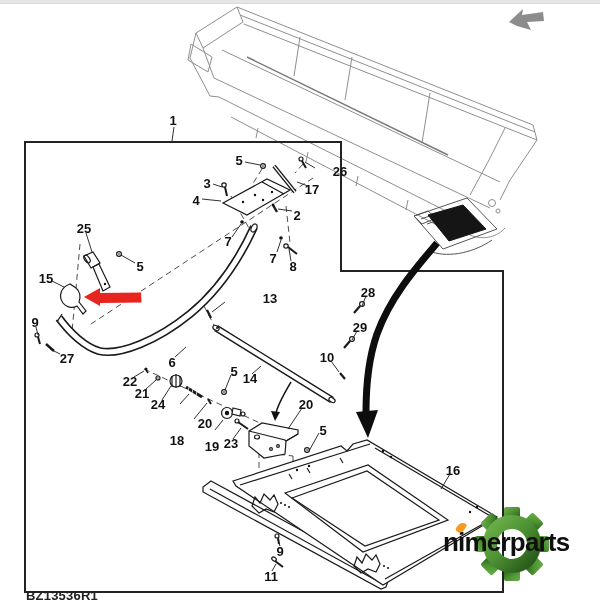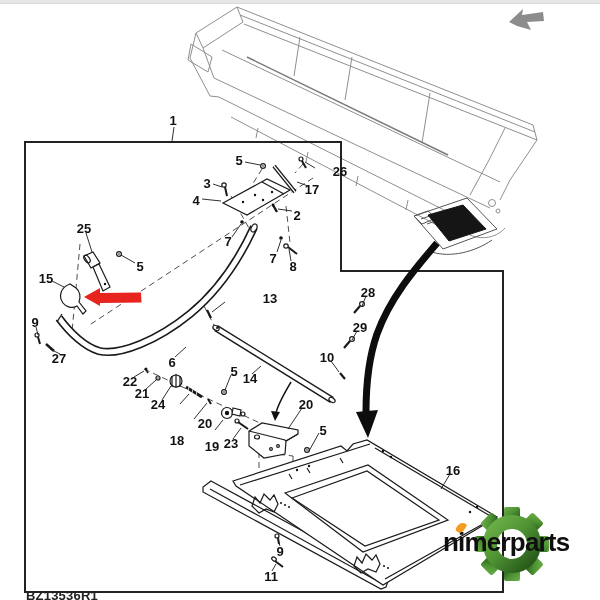--- a/index.html
+++ b/index.html
@@ -287,21 +287,21 @@
       <span class="plabel" style="left: 312px; top: 189px;">17</span>
       <span class="plabel" style="left: 177px; top: 408px; margin-top: 32px;">18</span>
       <span class="plabel" style="left: 212px; top: 446px;">19</span>
       <span class="plabel" style="left: 205px; top: 423px;">20</span>
       <span class="plabel" style="left: 142px; top: 393px;">21</span>
       <span class="plabel" style="left: 130px; top: 381px;">22</span>
       <span class="plabel" style="left: 231px; top: 443px;">23</span>
       <span class="plabel" style="left: 158px; top: 404px;">24</span>
       <span class="plabel" style="left: 84px; top: 228px;">25</span>
       <span class="plabel" style="left: 340px; top: 171px;">26</span>
-      <span class="plabel" style="left: 59px; top: 358px;">27</span>
+      <span class="plabel" style="left: 67px; top: 358px;">27</span>
       <span class="plabel" style="left: 368px; top: 292px;">28</span>
       <span class="plabel" style="left: 360px; top: 327px;">29</span>
     </div>
 
   <div class="figid">BZ13536R1</div>
 
   <div class="logo">
     <svg class="gear" width="76" height="84" viewBox="0 0 76 84">
       <g transform="translate(38,42)">
         <g fill="url(#gg2)">

